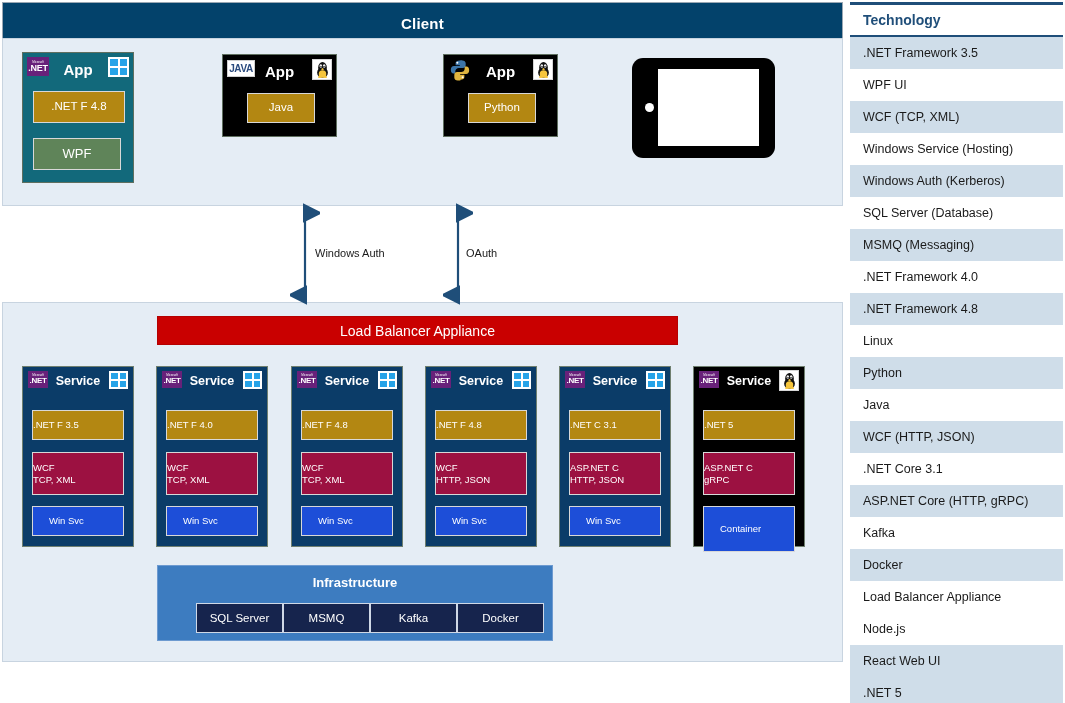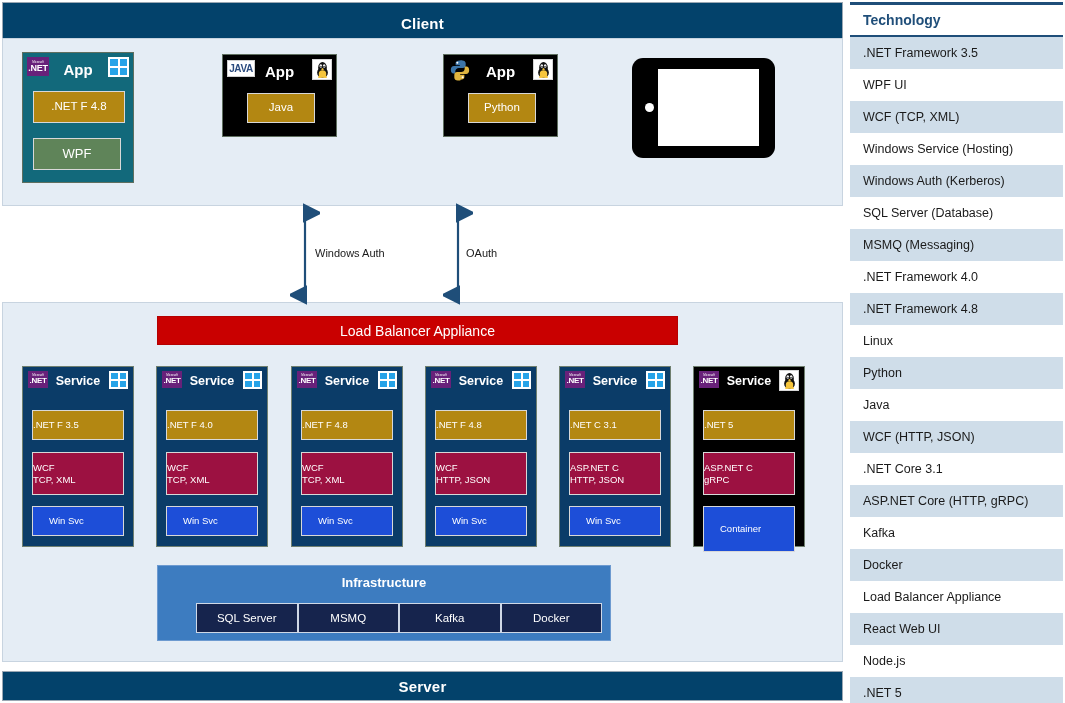--- a/index.html
+++ b/index.html
@@ -293,21 +293,20 @@
 <body>
 
 <div id="diagram">
 
   <div class="band" id="client-band">Client</div>
 
   <div class="zone" id="client-zone"></div>
 
   <div class="zone" id="server-zone"></div>
 
-  <div class="band" id="server-band">Server</div>
 
   <div class="appbox teal" style="left:22px; top:52px; width:112px; height:131px;">
     <div class="app-head">
       <span class="netlogo" style="left:4px; top:4px; width:22px; height:19px; font-size:9px;">
         <span class="ms">Microsoft</span>
           <span class="nt">.NET</span>
       </span>
       <span class="app-title">App</span>
       <span class="winlogo" style="right:4px; top:4px; width:21px; height:20px;">
         <i></i>
@@ -563,21 +562,21 @@
     </div>
     <div class="svc-chip maroon" style="top:85px; height:43px;">
       <span>ASP.NET C</span>
       <span>gRPC</span>
     </div>
     <div class="svc-chip green" style="top:139px; height:46px;">
       <span>Container</span>
     </div>
   </div>
 
-  <div id="infra" style="left:157px; top:565px; width:454px; height:76px;">
+  <div id="infra" style="left:157px; top:565px; width:396px; height:76px;">
     <div id="infra-title">Infrastructure</div>
     <div id="infra-items">
       <div class="infra-chip">
         <span>SQL Server</span>
       </div>
       <div class="infra-chip">
         <span>MSMQ</span>
       </div>
       <div class="infra-chip">
         <span>Kafka</span>
@@ -640,22 +639,22 @@
     </div>
   <div class="tech-row">
       <span>Kafka</span>
     </div>
   <div class="tech-row alt">
       <span>Docker</span>
     </div>
   <div class="tech-row">
       <span>Load Balancer Appliance</span>
     </div>
+  <div class="tech-row">
+      <span>Node.js</span>
+    </div>
   <div class="tech-row alt">
       <span>React Web UI</span>
     </div>
-  <div class="tech-row">
-      <span>Node.js</span>
-    </div>
   <div class="tech-row alt">
       <span>.NET 5</span>
     </div>
 </div>
 
 </body></html>

